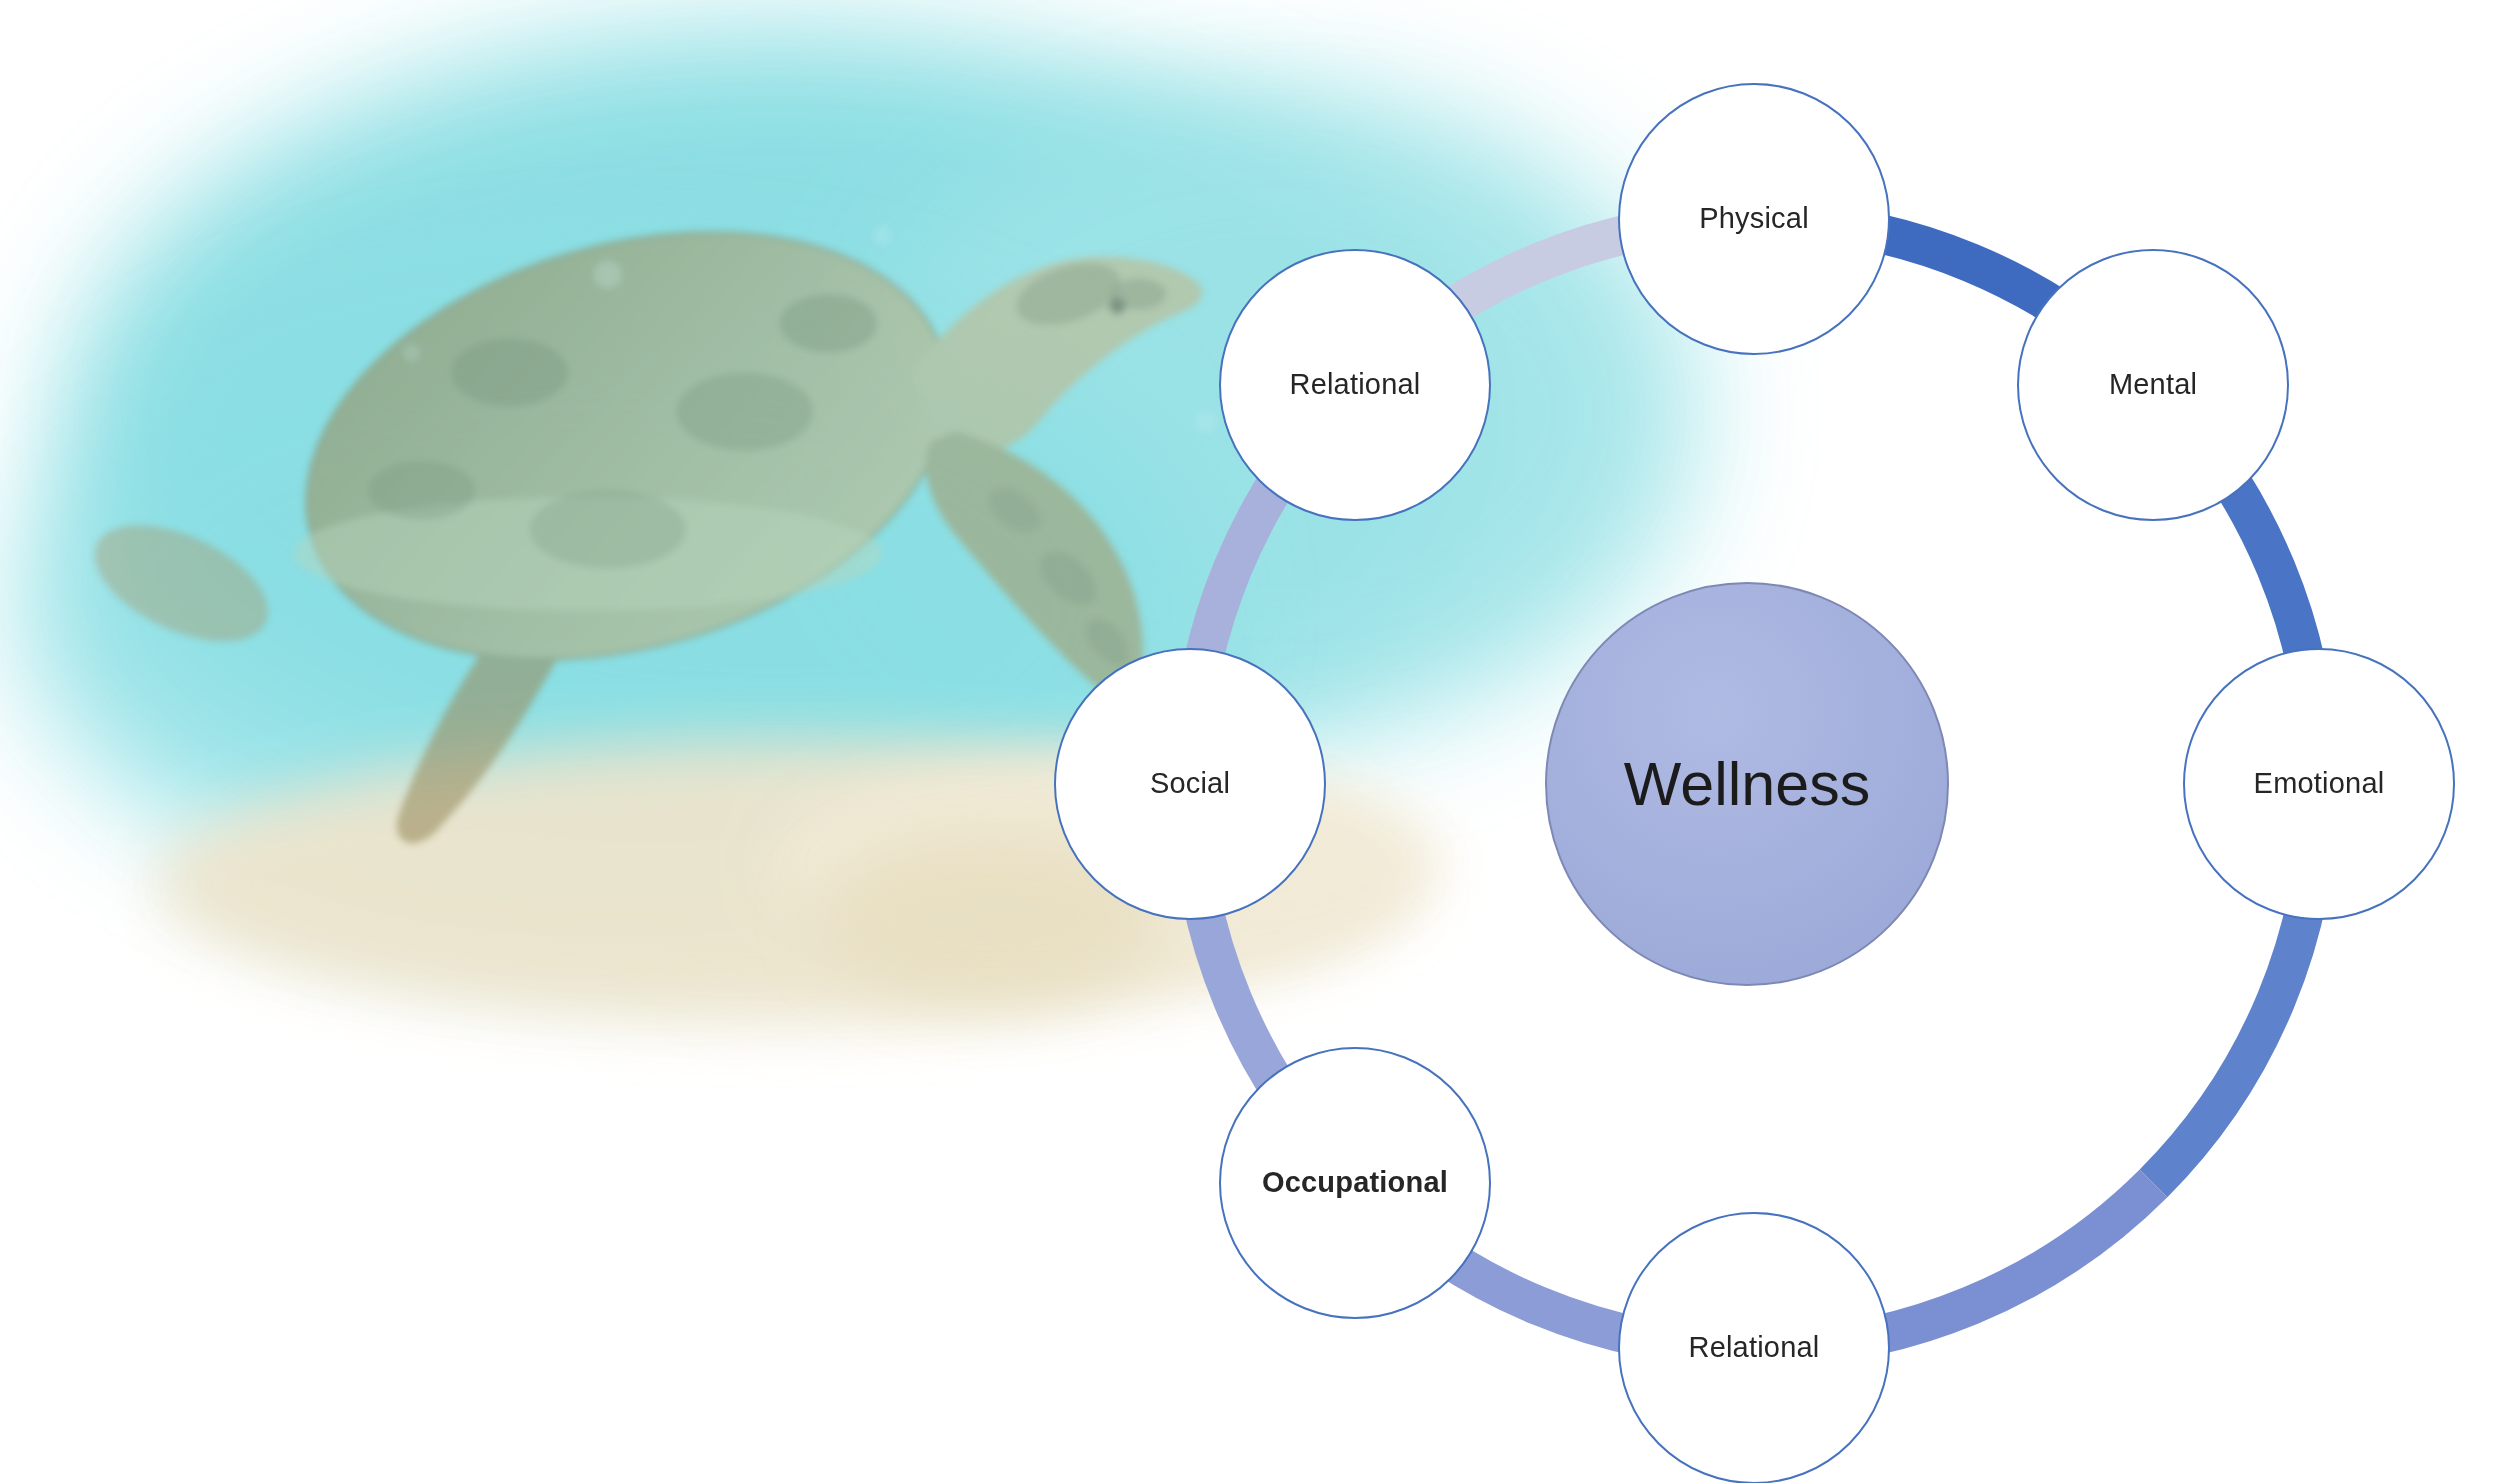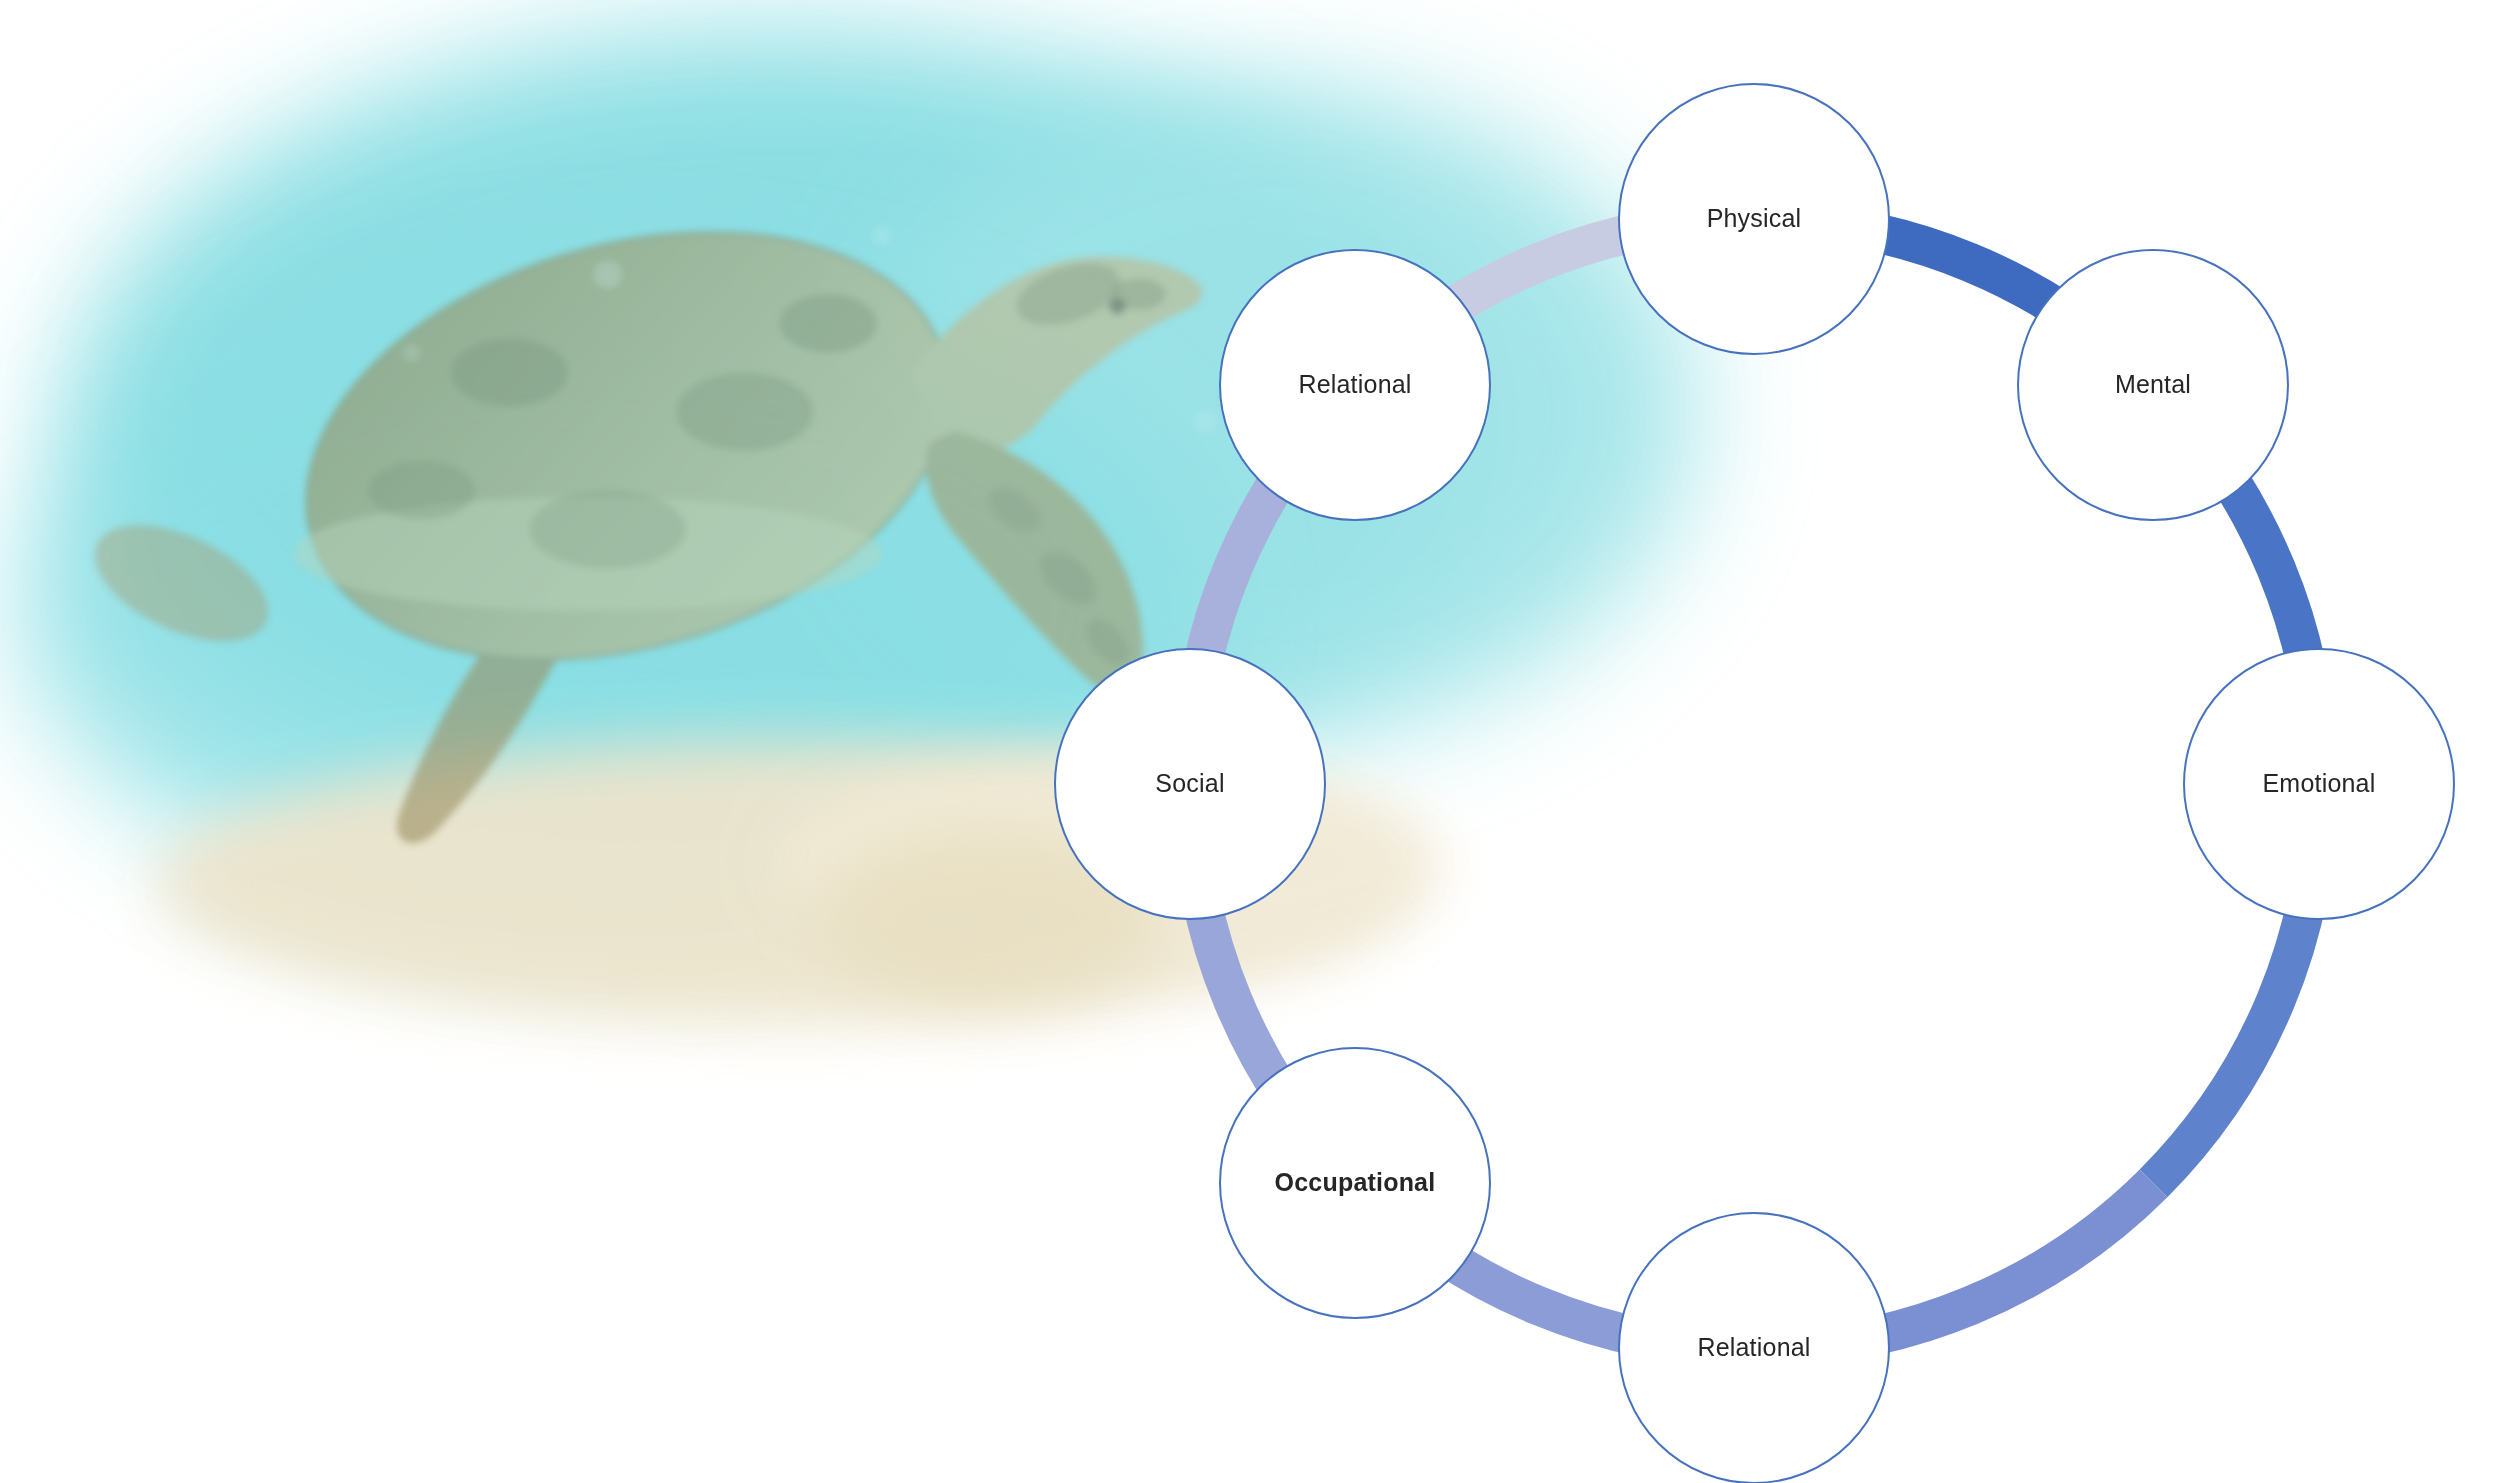--- a/index.html
+++ b/index.html
@@ -8,21 +8,21 @@
     overflow:hidden;font-family:"Liberation Sans",sans-serif;
   }
   .bg-photo,.ring-svg{position:absolute;left:0;top:0;}
   
   .node{
     position:absolute;width:272px;height:272px;border-radius:50%;
     background:#ffffff;border:2.9px solid #4672BE;box-sizing:border-box;
     display:flex;align-items:center;justify-content:center;
   }
   .node .lbl{
-    font-size:25px;color:#262626;letter-spacing:0.2px;text-align:center;line-height:1.1;
+    font-size:29px;color:#262626;letter-spacing:0.2px;text-align:center;line-height:1.1;
   }
   .node-0{left:1618px;top:83px;}
   .node-1{left:2017px;top:249px;}
   .node-2{left:2183px;top:648px;}
   .node-3{left:2017px;top:1047px;}
   .node-4{left:1618px;top:1212px;}
   .node-5{left:1219px;top:1047px;font-weight:bold;}
   .node-6{left:1054px;top:648px;}
   .node-7{left:1219px;top:249px;}
   
@@ -127,15 +127,18 @@
   <div class="node node-5">
     <span class="lbl">Occupational</span>
   </div>
   <div class="node node-6">
     <span class="lbl">Social</span>
   </div>
   <div class="node node-7">
     <span class="lbl">Relational</span>
   </div>
 
+  <div class="center-node">
+    <span class="lbl">Wellness</span>
+  </div>
 
 </div>
 
 
 </body></html>

